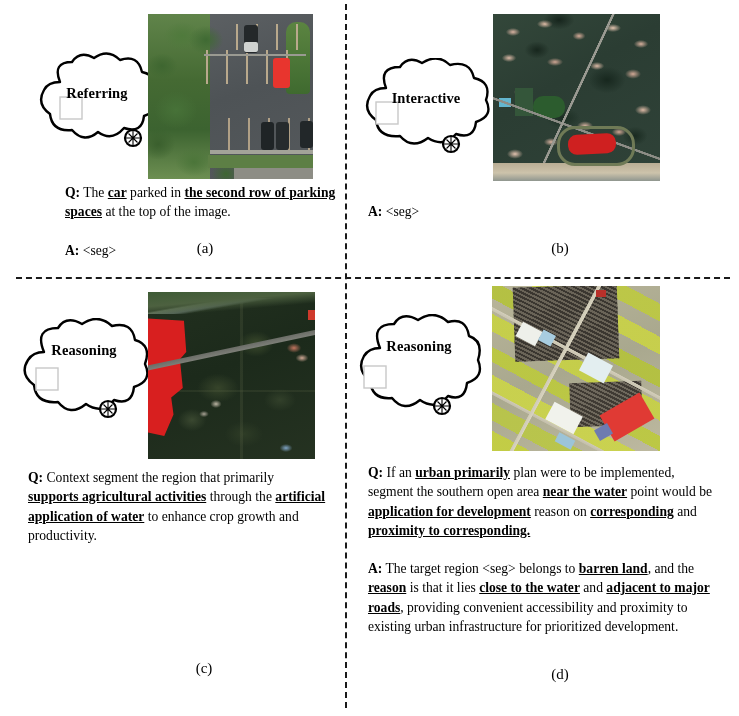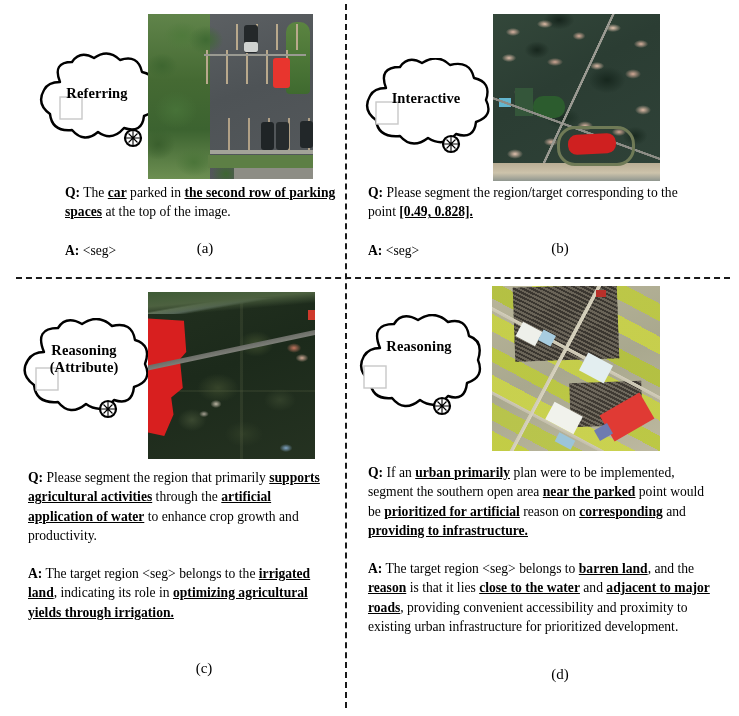--- a/index.html
+++ b/index.html
@@ -213,24 +213,20 @@
            linear-gradient(115deg,rgba(0,0,0,0) 48.5%,#9a9a92 48.7%,#9a9a92 49.6%,rgba(0,0,0,0) 49.8%),
            linear-gradient(-160deg,rgba(0,0,0,0) 63%,#8d8d86 63.2%,#8d8d86 64.1%,rgba(0,0,0,0) 64.3%);"></div>
 
     <div class="layer" style="top:auto;height:18px;bottom:0;background:linear-gradient(180deg,#b9ad94 0%,#cdc3ab 55%,#8f968f 100%);"></div>
 
     <div class="layer" style="left:75px;top:120px;width:48px;height:20px;background:#cf2020;border-radius:9px;transform:rotate(-3deg);"></div>
     <div class="layer" style="left:64px;top:112px;width:72px;height:34px;border:3px solid #6f7a56;border-radius:18px;"></div>
   </div>
 
   <div class="qa" style="left:22px;top:183px;width:340px;">
-    <p>
-      <span class="lbl">Q:</span>
-      <span> <span>Please segment the region/target corresponding to the point </span><span class="bu">[0.49, 0.828].</span></span>
-    </p>
     <div class="gap"></div>
     <p>
       <span class="lbl">A:</span>
       <span> <span class="b">&lt;seg&gt;</span></span>
     </p>
   </div>
 
   <div class="caption" style="left:184px;top:240px;">(b)</div>
 </div>
 
@@ -240,21 +236,20 @@
     <svg width="136" height="110" viewBox="0 0 136 110">
       <path d="M28 34 Q18 10 42 10 Q50 -3 66 6 Q82 -5 96 8 Q116 3 119 22
                Q136 27 129 46 Q137 63 118 69 Q116 88 98 82 Q86 97 70 86
                Q54 99 42 84 Q20 86 18 67 Q3 56 12 42 Q17 34 28 34 Z" fill="#ffffff" stroke="#000000" stroke-width="2.4" stroke-linejoin="round"></path>
       <circle cx="92" cy="91" r="8" fill="#ffffff" stroke="#000000" stroke-width="2.2"></circle>
       <path d="M87.5 86.5 L96.5 95.5 M96.5 86.5 L87.5 95.5 M92 83.5 L92 98.5 M84.5 91 L99.5 91" stroke="#000000" stroke-width="1.1"></path>
       <rect x="20" y="50" width="22" height="22" fill="#ffffff" stroke="#c8c8c8" stroke-width="1.4"></rect>
     </svg>
     <div class="bubble-label" style="top:24px;">
       <div>Reasoning</div>
-      <div>(Attribute)</div>
     </div>
   </div>
 
   <div class="sat" style="left:148px;top:14px;width:167px;height:167px;">
     <div class="layer" style="background:linear-gradient(160deg,#22301f 0%,#1c2a1b 45%,#253221 100%);"></div>
 
     <div class="layer" style="background:
            linear-gradient(90deg,rgba(0,0,0,0) 0 55%,rgba(90,100,70,0.25) 55% 57%,rgba(0,0,0,0) 57%),
            linear-gradient(0deg,rgba(0,0,0,0) 0 40%,rgba(95,105,72,0.2) 40% 41.5%,rgba(0,0,0,0) 41.5%),
            radial-gradient(ellipse 22px 16px at 108px 52px,#3b4a2c 0%,rgba(59,74,44,0) 80%),
@@ -276,27 +271,23 @@
            radial-gradient(ellipse 8px 5px at 154px 66px,#cfa895 0%,rgba(207,168,149,0) 80%),
            radial-gradient(ellipse 7px 5px at 68px 112px,#bcb5a4 0%,rgba(188,181,164,0) 80%),
            radial-gradient(ellipse 8px 5px at 138px 156px,#7fa3c4 0%,rgba(127,163,196,0) 80%),
            radial-gradient(ellipse 6px 4px at 56px 122px,#a9a396 0%,rgba(169,163,150,0) 80%);"></div>
     <div class="layer" style="left:160px;top:18px;width:7px;height:10px;background:#cf3a2c;"></div>
   </div>
 
   <div class="qa" style="left:28px;top:190px;width:300px;">
     <p>
       <span class="lbl">Q:</span>
-      <span> <span>Please segment the region that primarily </span><span class="bu">supports agricultural activities</span><span> through the </span><span class="bu">artificial application of water</span><span> to enhance crop growth and productivity.</span></span>
+      <span> <span>Context segment the region that primarily </span><span class="bu">supports agricultural activities</span><span> through the </span><span class="bu">artificial application of water</span><span> to enhance crop growth and productivity.</span></span>
     </p>
     <div class="gap"></div>
-    <p>
-      <span class="lbl">A:</span>
-      <span> <span>The target region </span><span class="b">&lt;seg&gt;</span><span> belongs to the </span><span class="bu">irrigated land</span><span>, indicating its role in </span><span class="bu">optimizing agricultural yields through irrigation.</span></span>
-    </p>
   </div>
 
   <div class="caption" style="left:174px;top:382px;">(c)</div>
 </div>
 
 <div class="quad" style="left:346px;top:278px;width:393px;height:438px;">
 
   <div class="bubble" style="left:8px;top:36px;width:130px;height:110px;">
     <svg width="130" height="110" viewBox="0 0 130 110">
       <path d="M26 34 Q16 10 40 10 Q48 -3 64 6 Q80 -5 94 8 Q112 3 115 22
@@ -346,21 +337,21 @@
     <div class="layer" style="left:64px;top:150px;width:18px;height:10px;background:#9cc4d8;transform:rotate(28deg);"></div>
 
     <div class="layer" style="left:112px;top:116px;width:46px;height:30px;background:#e03a34;transform:rotate(-30deg);"></div>
     <div class="layer" style="left:104px;top:140px;width:15px;height:12px;background:#6e7bb0;transform:rotate(-30deg);"></div>
     <div class="layer" style="left:104px;top:4px;width:10px;height:7px;background:#b8302a;"></div>
   </div>
 
   <div class="qa" style="left:22px;top:185px;width:346px;">
     <p>
       <span class="lbl">Q:</span>
-      <span> <span>If an </span><span class="bu">urban primarily</span><span> plan were to be implemented, segment the southern open area </span><span class="bu">near the parked</span><span> point would be </span><span class="bu">prioritized for artificial</span><span> reason on </span><span class="bu">corresponding</span><span> and </span><span class="bu">providing to infrastructure.</span></span>
+      <span> <span>If an </span><span class="bu">urban primarily</span><span> plan were to be implemented, segment the southern open area </span><span class="bu">near the water</span><span> point would be </span><span class="bu">application for development</span><span> reason on </span><span class="bu">corresponding</span><span> and </span><span class="bu">proximity to corresponding.</span></span>
     </p>
     <div class="gap"></div>
     <p>
       <span class="lbl">A:</span>
       <span> <span>The target region </span><span class="b">&lt;seg&gt;</span><span> belongs to </span><span class="bu">barren land</span><span>, and the </span><span class="bu">reason</span><span> is that it lies </span><span class="bu">close to the water</span><span> and </span><span class="bu">adjacent to major roads</span><span>, providing convenient accessibility and proximity to existing urban infrastructure for prioritized development.</span></span>
     </p>
   </div>
 
   <div class="caption" style="left:184px;top:388px;">(d)</div>
 </div>

